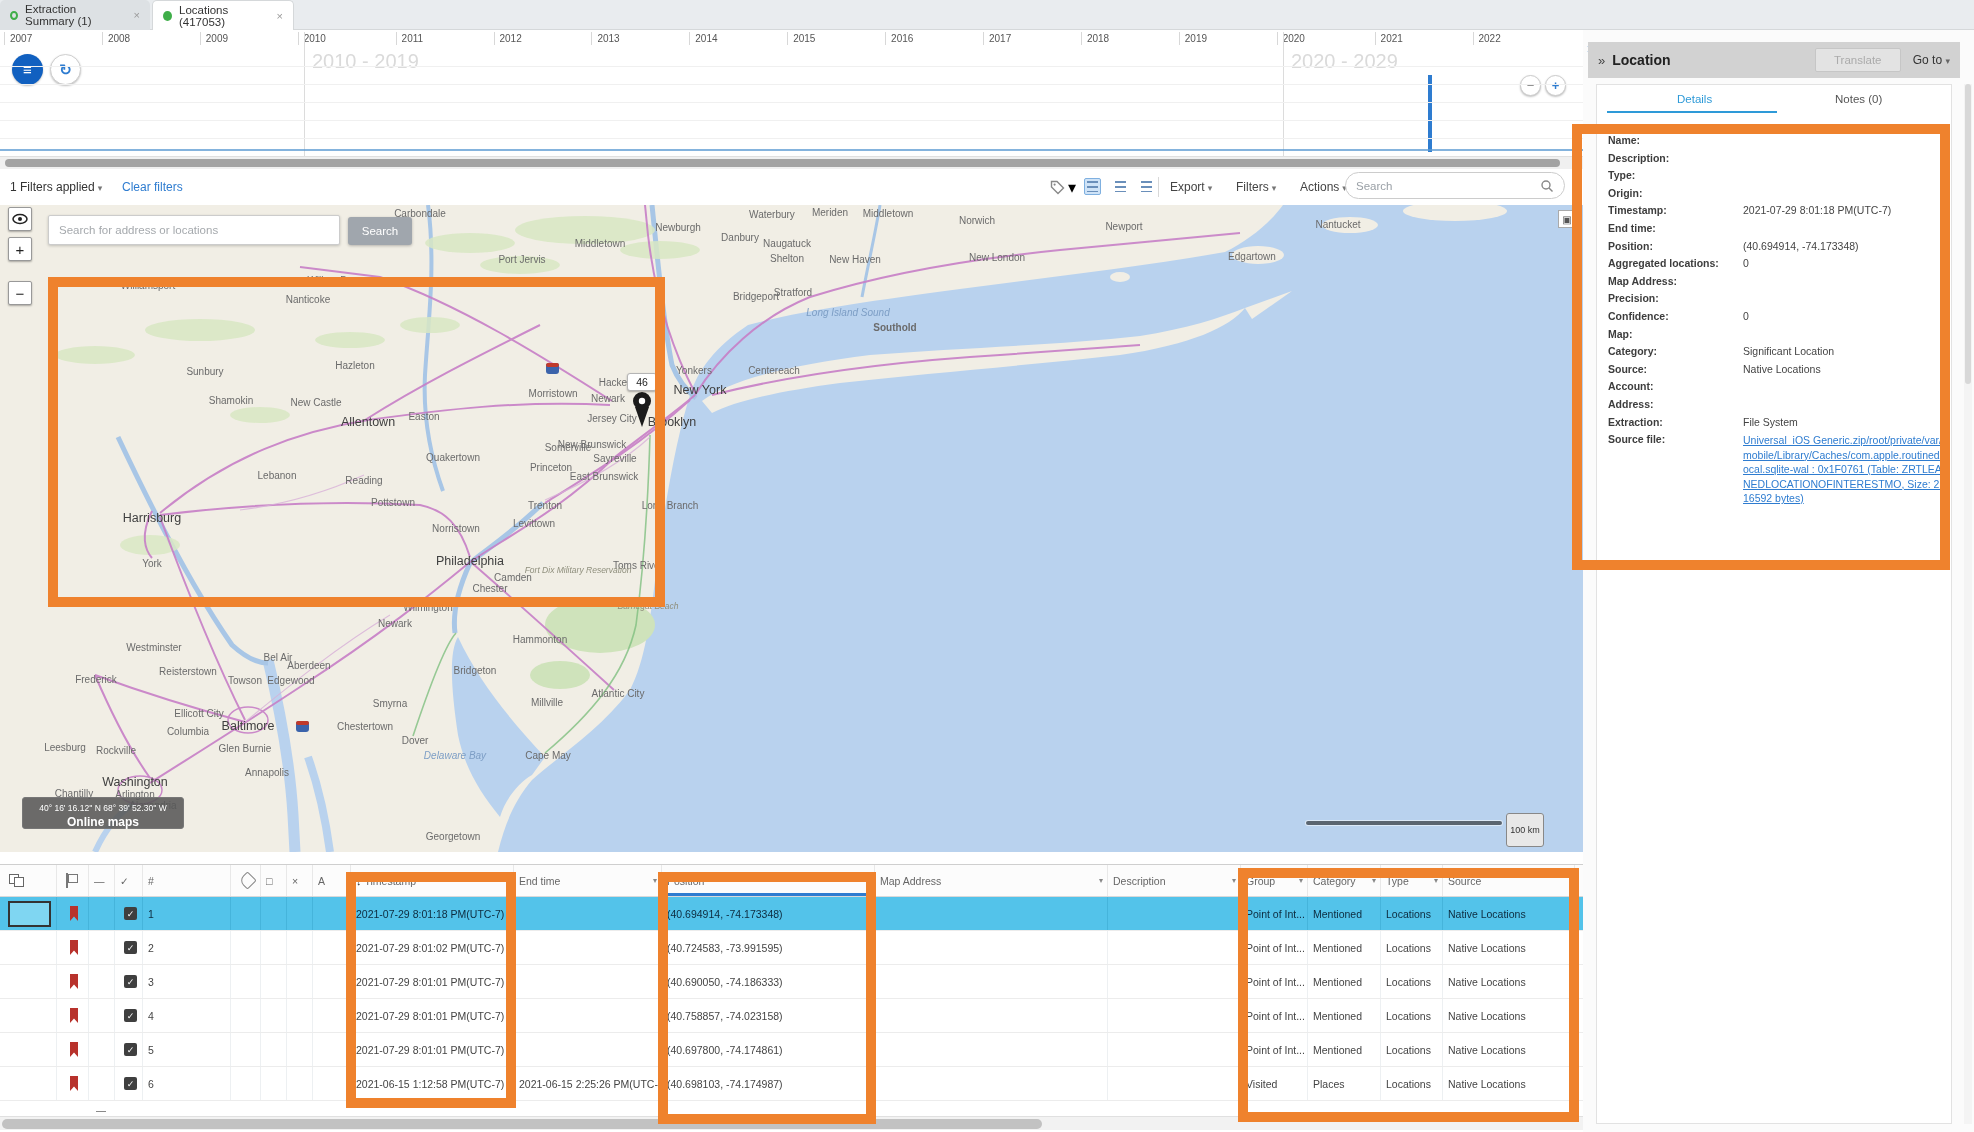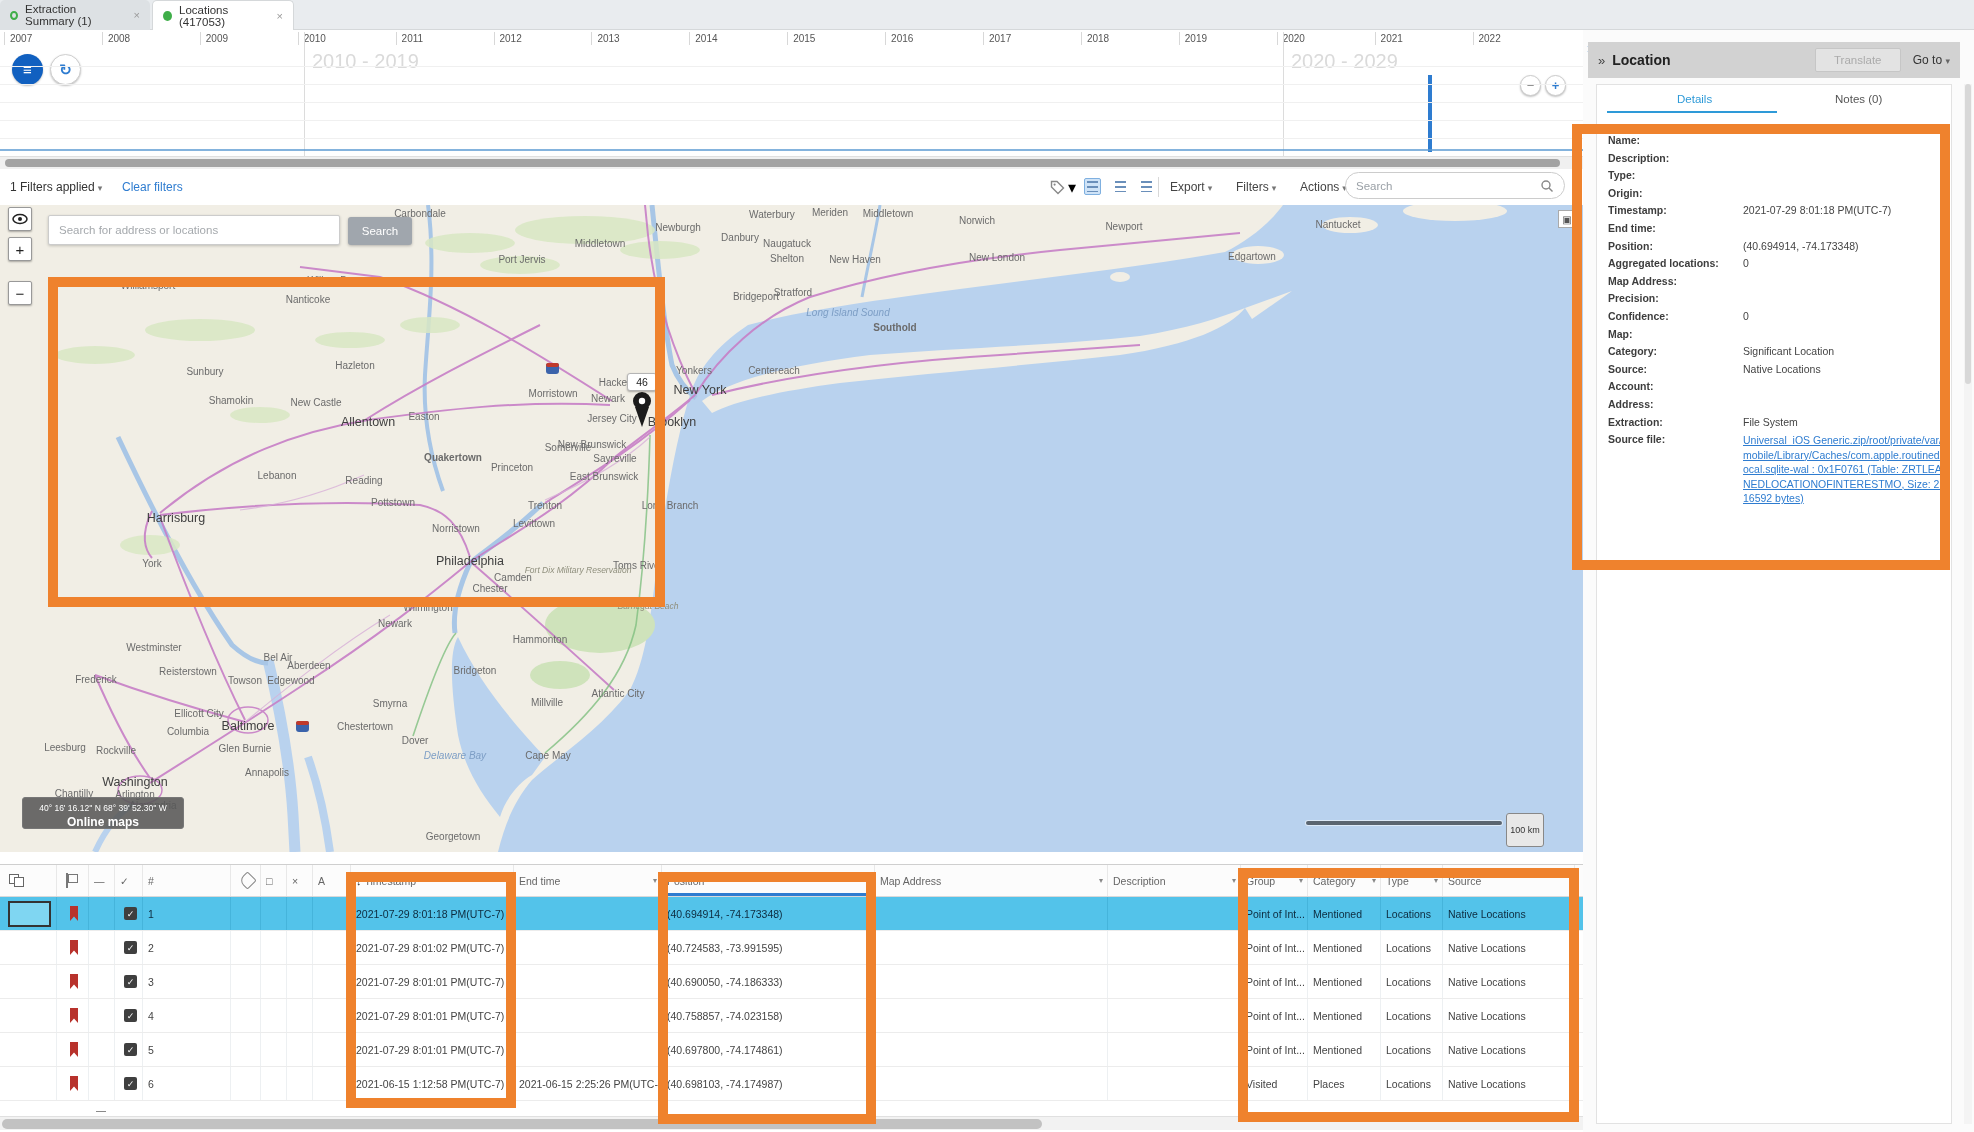--- a/index.html
+++ b/index.html
@@ -320,21 +320,21 @@
         <circle cx="642" cy="196" r="3.2" fill="#ffffff"></circle>
       </g>
     </svg>
     <div id="map-labels">
         <span class="ml big" style="left: 700px; top: 178px;">New York</span>
         <span class="ml big" style="left: 672px; top: 210px;">Brooklyn</span>
         <span class="ml big" style="left: 470px; top: 349px;">Philadelphia</span>
         <span class="ml big" style="left: 248px; top: 514px;">Baltimore</span>
         <span class="ml big" style="left: 135px; top: 570px;">Washington</span>
         <span class="ml big" style="left: 368px; top: 210px;">Allentown</span>
-        <span class="ml big" style="left: 152px; top: 306px; margin-left: 24px;">Harrisburg</span>
+        <span class="ml big" style="left: 152px; top: 306px;">Harrisburg</span>
         <span class="ml" style="left: 420px; top: 3px; text-align: right;">Carbondale</span>
         <span class="ml" style="left: 772px; top: 4px;">Waterbury</span>
         <span class="ml" style="left: 830px; top: 2px;">Meriden</span>
         <span class="ml" style="left: 888px; top: 3px;">Middletown</span>
         <span class="ml" style="left: 977px; top: 10px;">Norwich</span>
         <span class="ml" style="left: 1124px; top: 16px;">Newport</span>
         <span class="ml" style="left: 678px; top: 17px;">Newburgh</span>
         <span class="ml" style="left: 740px; top: 27px;">Danbury</span>
         <span class="ml" style="left: 787px; top: 33px;">Naugatuck</span>
         <span class="ml" style="left: 600px; top: 33px;">Middletown</span>
@@ -357,26 +357,26 @@
         <span class="ml" style="left: 316px; top: 192px;">New Castle</span>
         <span class="ml" style="left: 694px; top: 160px;">Yonkers</span>
         <span class="ml" style="left: 774px; top: 160px;">Centereach</span>
         <span class="ml" style="left: 626px; top: 172px;">Hackensack</span>
         <span class="ml" style="left: 608px; top: 188px;">Newark</span>
         <span class="ml" style="left: 612px; top: 208px;">Jersey City</span>
         <span class="ml" style="left: 424px; top: 206px;">Easton</span>
         <span class="ml" style="left: 364px; top: 270px;">Reading</span>
         <span class="ml" style="left: 277px; top: 265px;">Lebanon</span>
         <span class="ml" style="left: 553px; top: 183px;">Morristown</span>
-        <span class="ml" style="left: 453px; top: 247px; font-weight: bold;">Quakertown</span>
+        <span class="ml" style="left: 453px; top: 247px;">Quakertown</span>
         <span class="ml" style="left: 568px; top: 237px;">Somerville</span>
         <span class="ml" style="left: 592px; top: 234px;">New Brunswick</span>
         <span class="ml" style="left: 615px; top: 248px;">Sayreville</span>
         <span class="ml" style="left: 604px; top: 266px;">East Brunswick</span>
-        <span class="ml" style="left: 512px; top: 257px;">Princeton</span>
+        <span class="ml" style="left: 551px; top: 257px;">Princeton</span>
         <span class="ml" style="left: 545px; top: 295px;">Trenton</span>
         <span class="ml" style="left: 534px; top: 313px;">Levittown</span>
         <span class="ml" style="left: 670px; top: 295px;">Long Branch</span>
         <span class="ml" style="left: 638px; top: 355px;">Toms River</span>
         <span class="ml" style="left: 513px; top: 367px;">Camden</span>
         <span class="ml" style="left: 490px; top: 378px;">Chester</span>
         <span class="ml" style="left: 393px; top: 292px;">Pottstown</span>
         <span class="ml" style="left: 456px; top: 318px;">Norristown</span>
         <span class="ml" style="left: 428px; top: 397px;">Wilmington</span>
         <span class="ml" style="left: 395px; top: 413px;">Newark</span>

